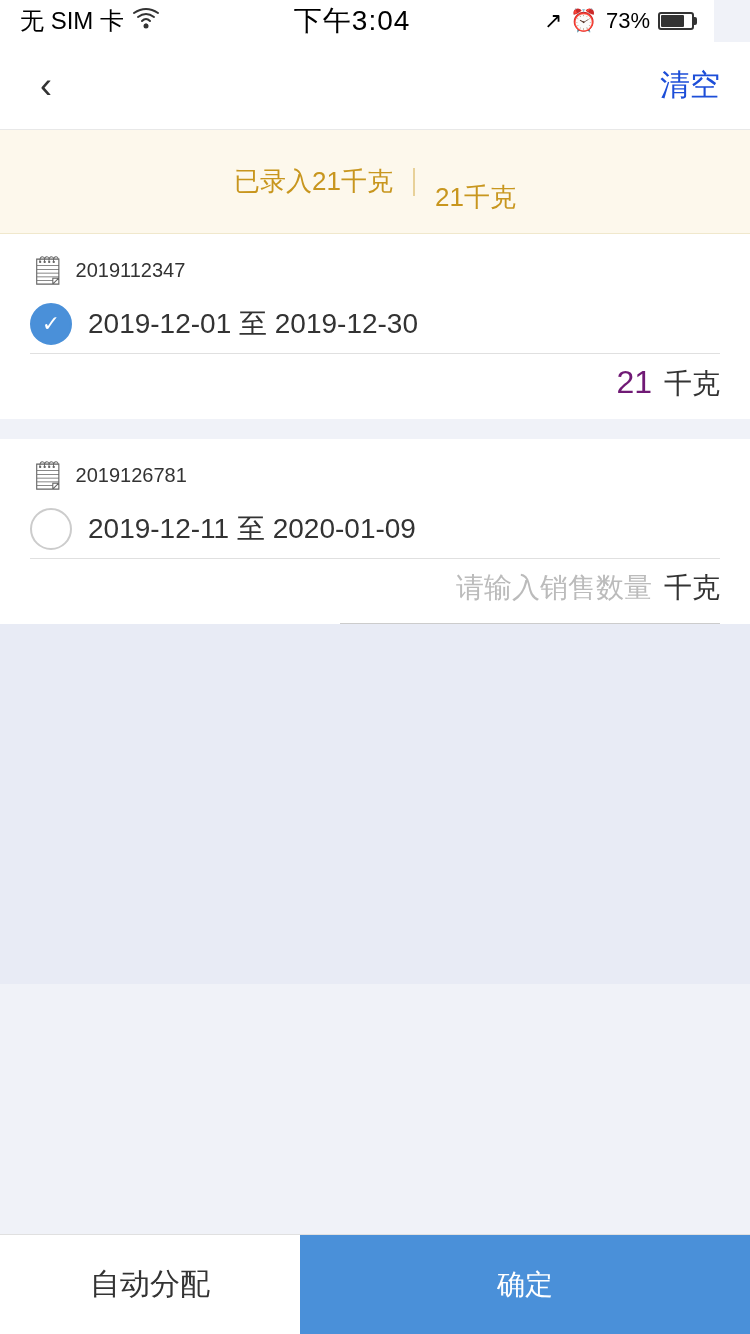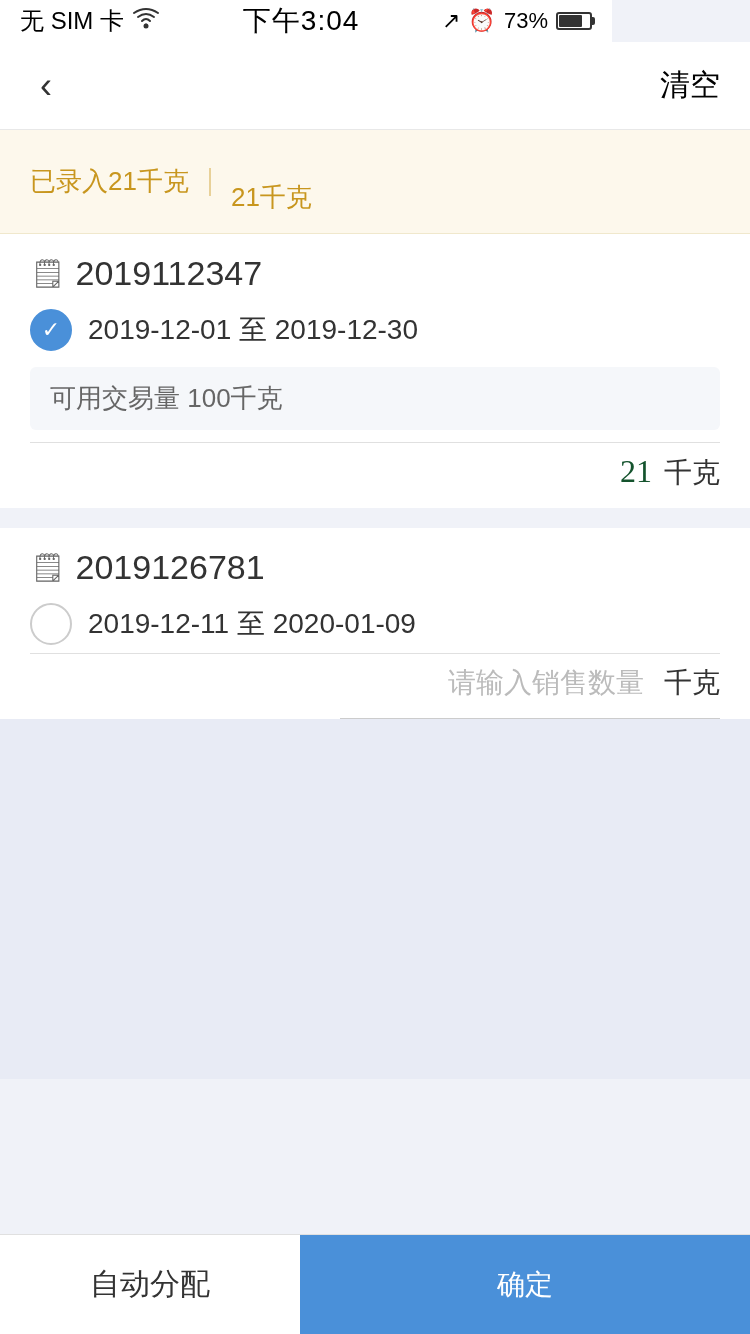--- a/index.html
+++ b/index.html
@@ -7,21 +7,21 @@
     body {
       width: 750px;
       min-height: 1334px;
       font-family: -apple-system, "PingFang SC", "Helvetica Neue", sans-serif;
       background: #f0f2f8;
       overflow-x: hidden;
     }
 
     
     .status-bar {
-      width: 612px;
+      width: 714px;
       height: 42px;
       background: #fff;
       display: flex;
       align-items: center;
       justify-content: space-between;
       padding: 0 20px;
       font-size: 24px;
     }
     .status-left {
       display: flex;
@@ -86,32 +86,33 @@
       cursor: pointer;
       padding: 10px;
     }
     .nav-title {
       font-size: 34px;
       font-weight: 500;
       color: #333;
     }
     .nav-clear {
       font-size: 30px;
-      color: #000000;
+      color: #1d4ed8;
       cursor: pointer;
     }
 
     
     .info-banner {
       background: #fdf8ec;
       padding: 18px 30px;
       display: flex;
       align-items: center;
       gap: 20px;
       border-bottom: 1px solid #f0e8cc;
+      justify-content: center;
     }
     .info-label {
       font-size: 26px;
       color: #c8961e;
     }
     .info-divider {
       width: 2px;
       height: 28px;
       background: #c8961e;
       opacity: 0.4;
@@ -131,21 +132,21 @@
       display: flex;
       align-items: center;
       padding: 20px 30px 8px 30px;
       gap: 10px;
     }
     .item-doc-icon {
       font-size: 28px;
       color: #666;
     }
     .item-doc-id {
-      font-size: 34px;
+      font-size: 20px;
       color: #333;
       font-weight: 500;
     }
     .item-row {
       display: flex;
       align-items: center;
       padding: 8px 30px 8px 30px;
       gap: 16px;
     }
     .radio-circle {
@@ -182,23 +183,22 @@
     }
     .item-qty-row {
       display: flex;
       align-items: baseline;
       justify-content: flex-end;
       padding: 10px 30px 16px 30px;
       gap: 12px;
     }
     .item-qty-value {
       font-size: 32px;
-      color: #14532d;
+      color: #701a75;
       font-weight: 500;
-      font-family: Liberation Serif, serif;
     }
     .item-qty-unit {
       font-size: 28px;
       color: #333;
     }
     .item-divider-line {
       height: 1px;
       background: #e0e0e0;
       margin: 0 30px;
     }
@@ -206,21 +206,21 @@
       height: 20px;
       background: #f0f2f8;
     }
 
     
     .input-qty-row {
       display: flex;
       align-items: center;
       justify-content: flex-end;
       padding: 10px 30px 16px 30px;
-      gap: 20px;
+      gap: 12px;
     }
     .input-qty-field {
       font-size: 28px;
       color: #bbb;
       border: none;
       outline: none;
       text-align: right;
       background: transparent;
       width: 300px;
     }
@@ -333,21 +333,20 @@
     <div class="item-header">
       <span class="item-doc-icon">🗒</span>
       <span class="item-doc-id">2019112347</span>
     </div>
     <div class="item-row">
       <div class="radio-circle checked">
         <span class="radio-check">✓</span>
       </div>
       <span class="item-date">2019-12-01 至 2019-12-30</span>
     </div>
-    <div class="item-avail-box">可用交易量 100千克</div>
     <div class="item-divider-line"></div>
     <div class="item-qty-row">
       <span class="item-qty-value">21</span>
       <span class="item-qty-unit">千克</span>
     </div>
   </div>
 
   <div class="section-separator"></div>
 
   <div class="item-card">

